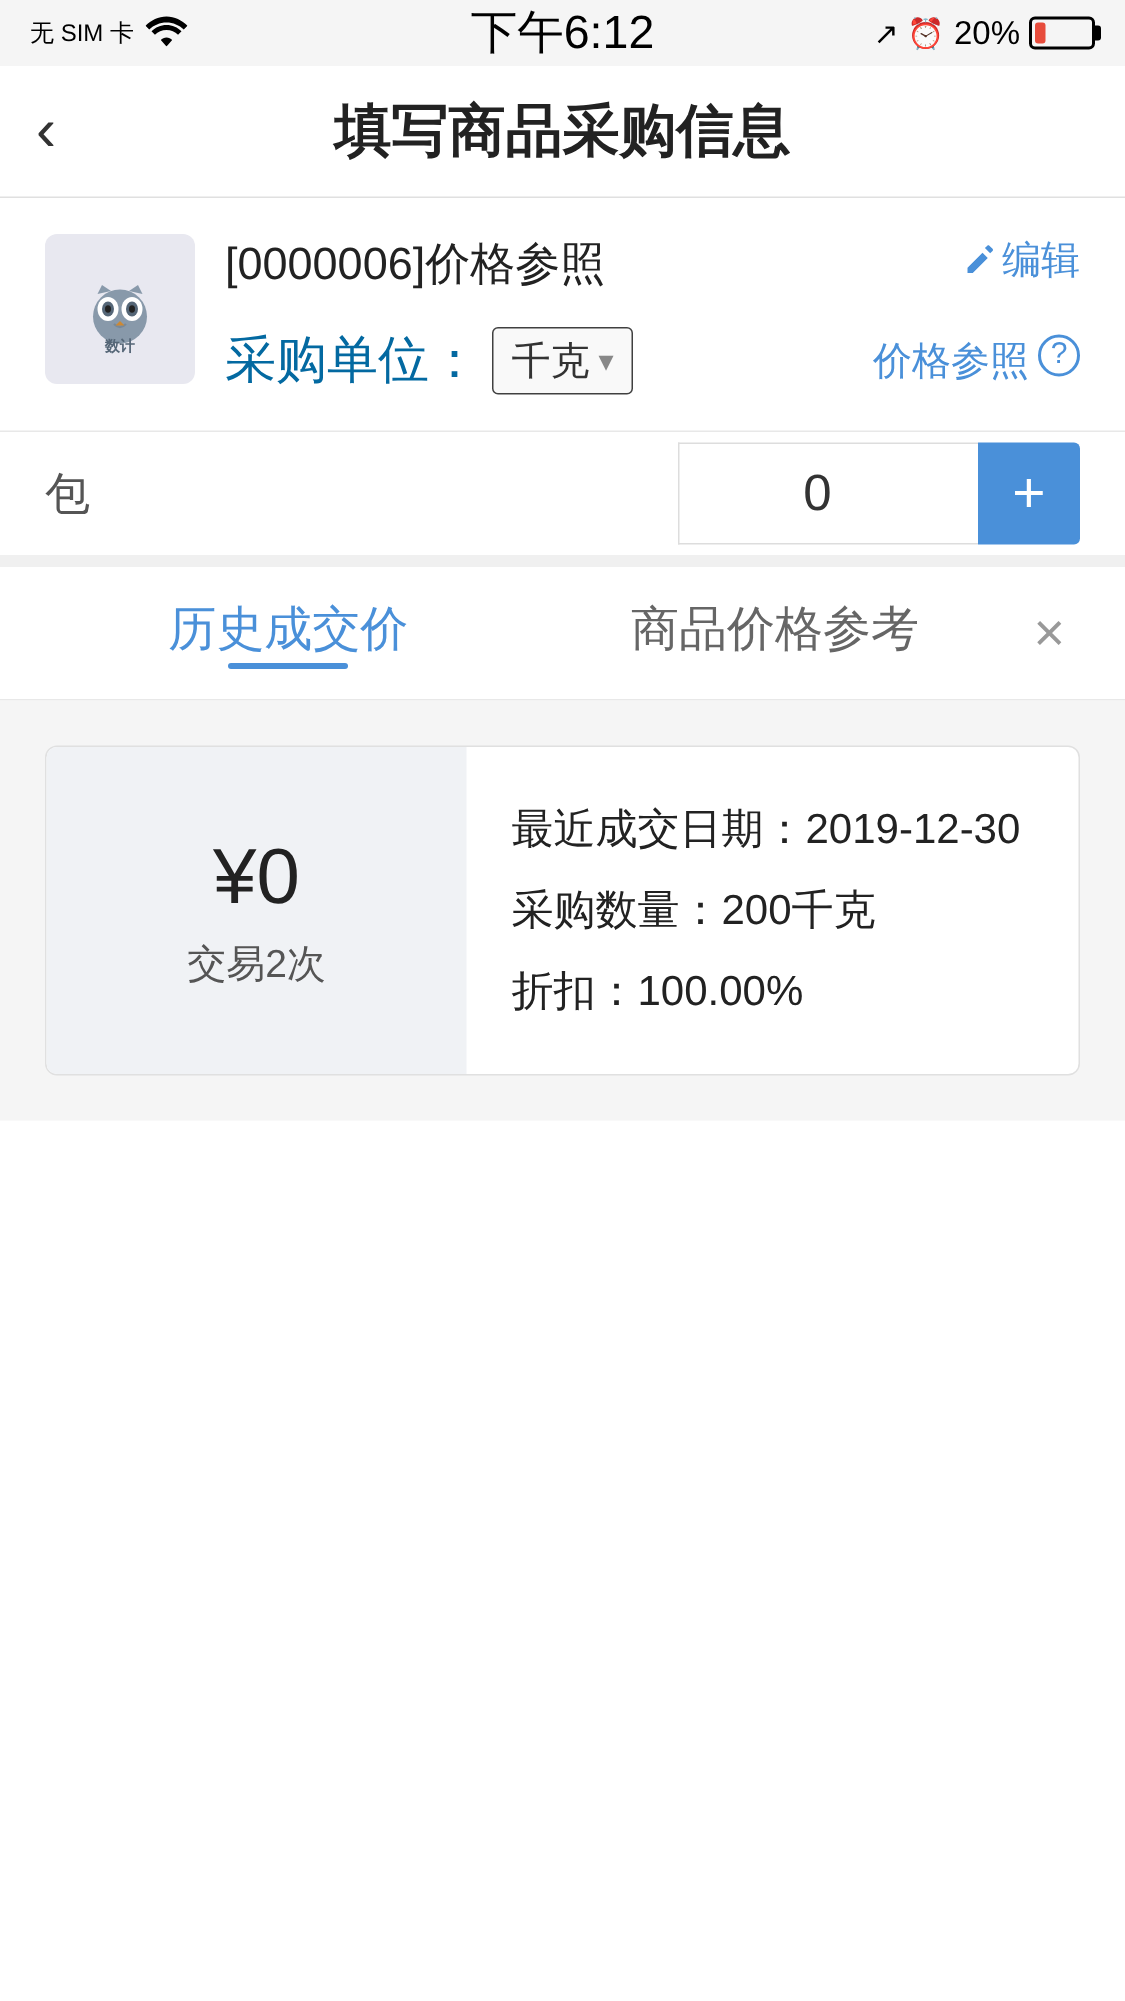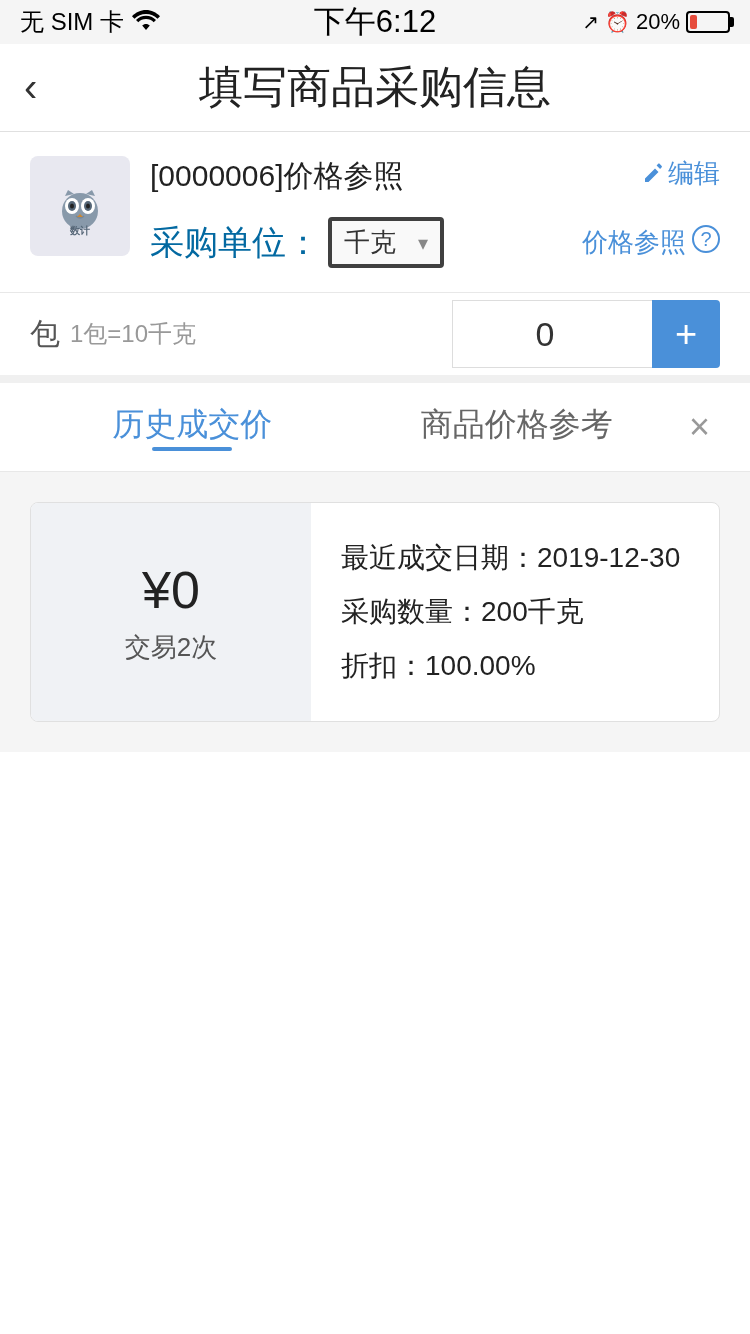--- a/index.html
+++ b/index.html
@@ -17,21 +17,21 @@
       width: 750px;
       height: 44px;
       background: #f5f5f5;
       display: flex;
       align-items: center;
       justify-content: space-between;
       padding: 0 20px;
       position: relative;
     }
     .status-left {
-      font-size: 24px;
+      font-size: 16px;
       font-weight: 500;
       color: #000;
       display: flex;
       align-items: center;
       gap: 8px;
     }
     .status-center {
       position: absolute;
       left: 50%;
       transform: translateX(-50%);
@@ -88,22 +88,22 @@
     .nav-back {
       position: absolute;
       left: 24px;
       font-size: 36px;
       color: #333;
       cursor: pointer;
       display: flex;
       align-items: center;
     }
     .nav-title {
-      font-size: 44px;
-      font-weight: 400;
+      font-size: 38px;
+      font-weight: 700;
       color: #222;
     }
 
     
     .product-card {
       background: #fff;
       margin: 0;
       padding: 24px 30px;
       display: flex;
       align-items: flex-start;
@@ -153,27 +153,27 @@
       align-items: center;
       justify-content: space-between;
     }
     .unit-label {
       font-size: 34px;
       color: #0369a1;
     }
     .unit-select {
       display: flex;
       align-items: center;
-      border: 4px solid #404040;
+      border: 1px solid #404040;
       border-radius: 4px;
       padding: 4px 12px;
       font-size: 26px;
       color: #333;
       background: #f9f9f9;
-      gap: 22px;
+      gap: 6px;
       cursor: pointer;
     }
     .price-ref {
       font-size: 26px;
       color: #4a90d9;
       display: flex;
       gap: 6px;
       cursor: pointer;
     }
     .price-ref-icon {
@@ -410,21 +410,20 @@
         <span>价格参照</span>
         <div class="price-ref-icon">?</div>
       </div>
     </div>
   </div>
 </div>
 
 <div class="quantity-row">
   <div class="quantity-unit-label">
     <span class="unit-badge">包</span>
-    <span class="unit-hint">1包=10千克</span>
   </div>
   <div class="quantity-input-wrap">
     <input class="quantity-input" type="number" value="0" style="">
     <button class="quantity-plus">+</button>
   </div>
 </div>
 
 <div class="tabs-container">
   <div class="tabs-row">
     <div class="tab-item active">

